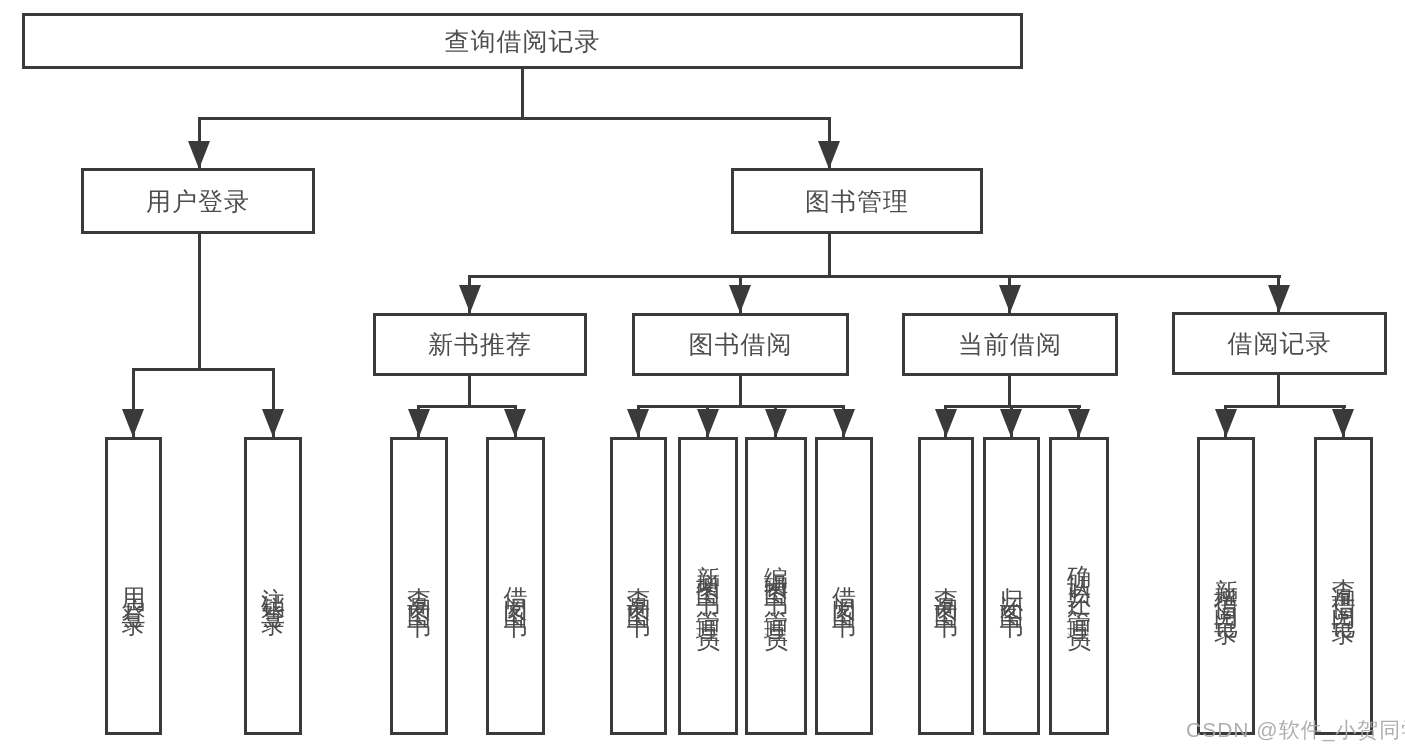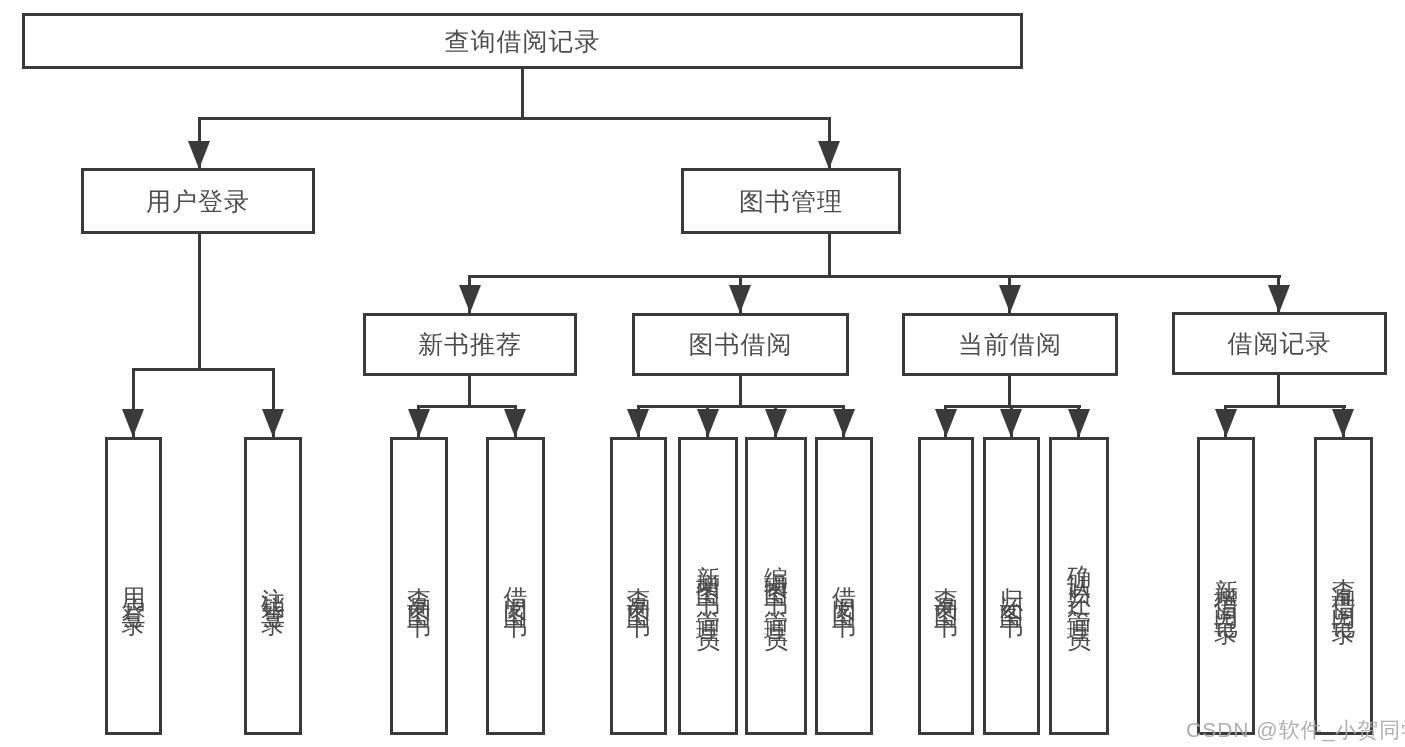--- a/index.html
+++ b/index.html
@@ -53,23 +53,23 @@
   }
 </style>
 </head>
 <body>
 
 <div class="canvas">
 
   <div class="node" style="left:22px;top:13px;width:1001px;height:56px">查询借阅记录</div>
 
   <div class="node" style="left:81px;top:168px;width:234px;height:66px">用户登录</div>
-  <div class="node" style="left:681px;top:168px;width:220px;height:66px">图书管理</div>
+  <div class="node" style="left:731px;top:168px;width:252px;height:66px">图书管理</div>
 
-  <div class="node" style="left:363px;top:313px;width:214px;height:63px">新书推荐</div>
+  <div class="node" style="left:373px;top:313px;width:214px;height:63px">新书推荐</div>
   <div class="node" style="left:902px;top:313px;width:216px;height:63px">当前借阅</div>
   <div class="node" style="left:632px;top:313px;width:217px;height:63px">图书借阅</div>
   <div class="node" style="left:1172px;top:312px;width:215px;height:63px">借阅记录</div>
 
   <div class="node leaf" style="left:105px;top:437px;width:57px;height:298px">
     <span class="vtext">用户登录</span>
   </div>
   <div class="node leaf" style="left:244px;top:437px;width:58px;height:298px">
     <span class="vtext">注销登录</span>
   </div>

